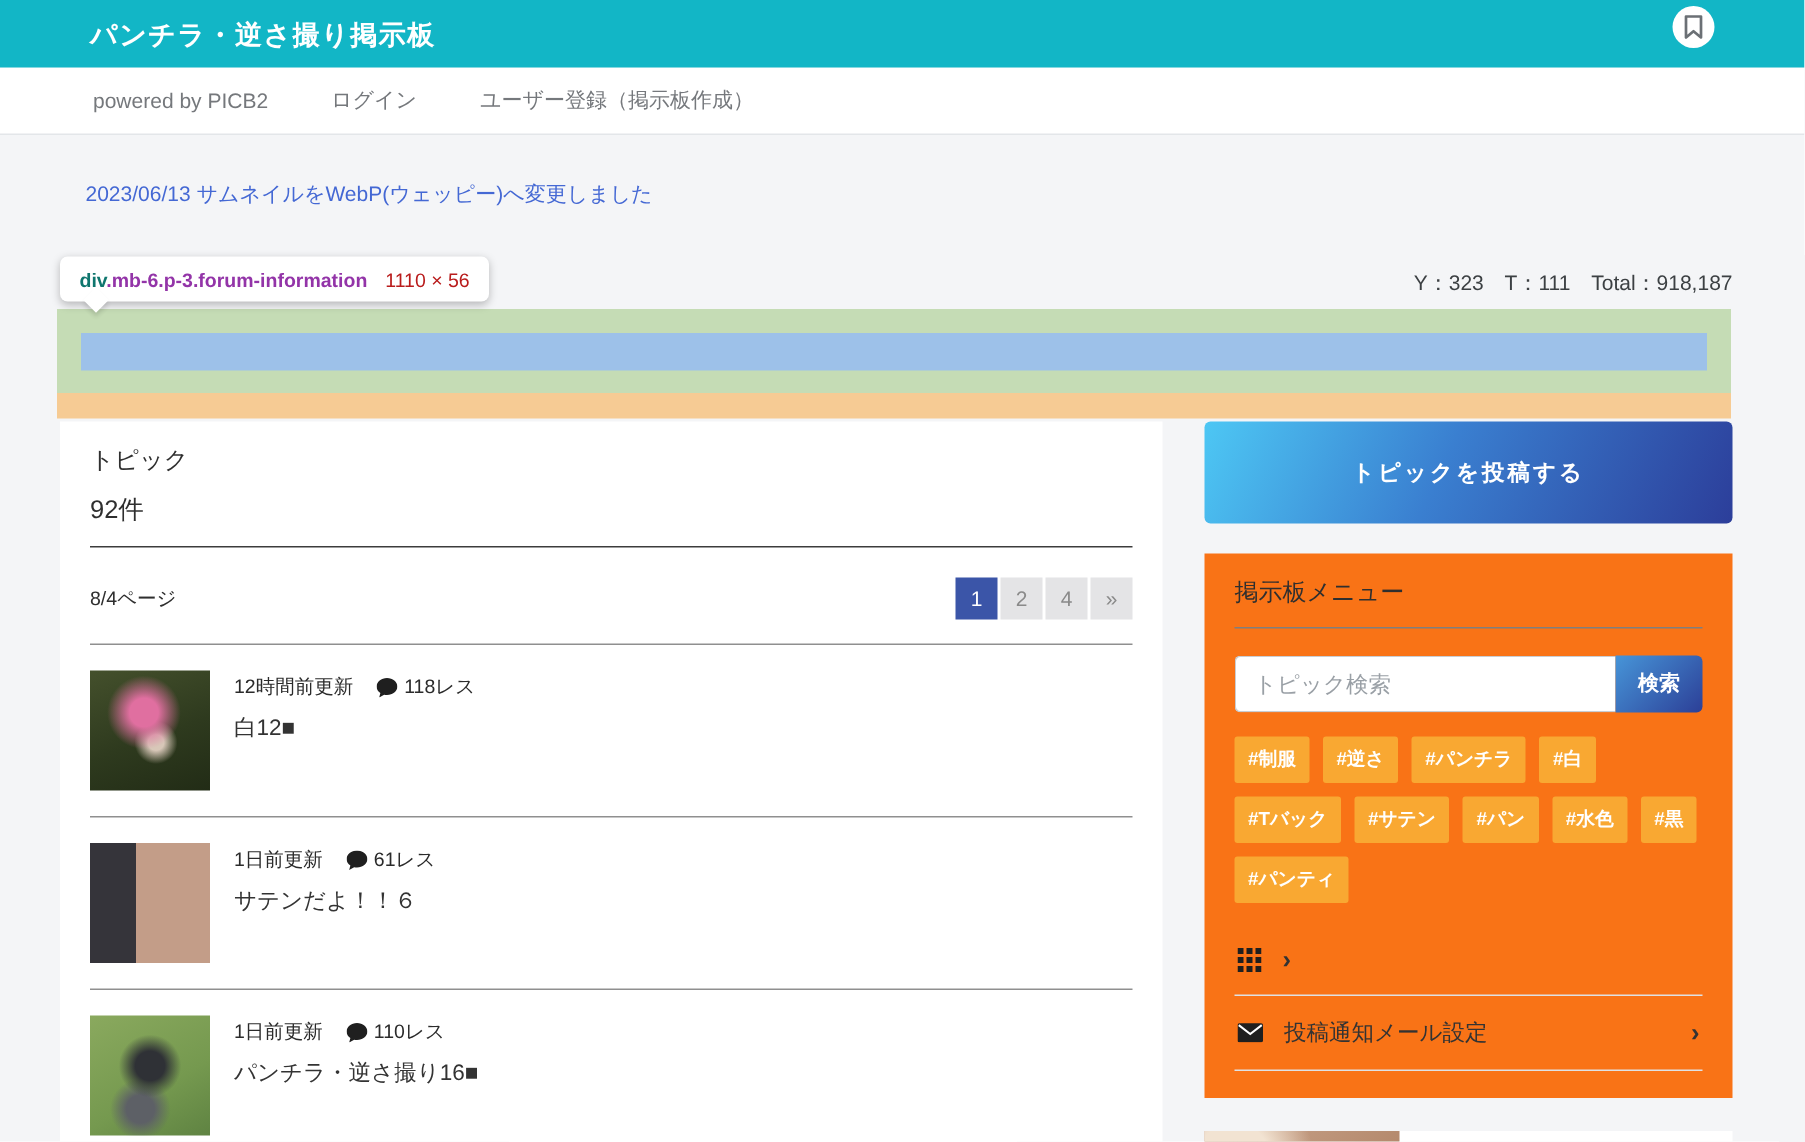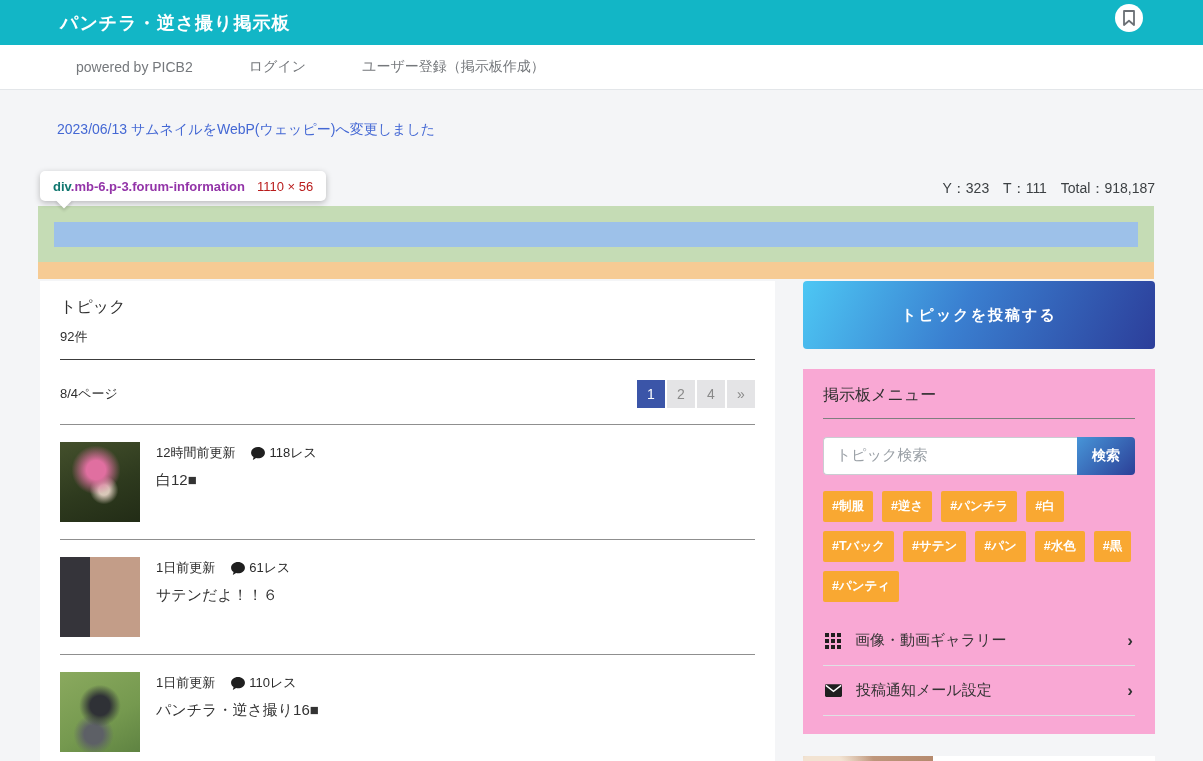--- a/index.html
+++ b/index.html
@@ -17,21 +17,21 @@
   .bookmark-btn {
     position:absolute; right:60px; top:4px; width:28px; height:28px;
     background:#fff; border-radius:50%; border:none; cursor:pointer;
     display:flex; align-items:center; justify-content:center;
   }
   
   .subnav {
     height:45px; background:#fff; border-bottom:1px solid #e3e6e9;
     display:flex; align-items:center; padding:0 62px; gap:42px;
   }
-  .subnav a { text-decoration:none; color:#75787c; font-size:14px; cursor:pointer;margin-left:14px; }
+  .subnav a { text-decoration:none; color:#75787c; font-size:14px; cursor:pointer; }
   .subnav .small-paren { font-size:14px; }
   
   .announce { position:absolute; left:57px; top:112px; }
   .announce-head { display:flex; align-items:center; gap:7px; font-size:13px; color:#3b3f44; }
   .announce-link { display:block; margin-top:9px; font-size:14px; color:#4468d4; text-decoration:none; cursor:pointer; }
   
   .stats { position:absolute; top:180px; right:48px; font-size:14px; color:#3c4043; }
   .stats span { margin-left:10px; }
   
   .ov-green { position:absolute; left:38px; top:206px; width:1116px; height:56px; background:#c5dcb5; }
@@ -48,21 +48,21 @@
     background:#fff; transform:rotate(45deg); box-shadow:2px 2px 3px rgba(0,0,0,.12);
   }
   .dt-tag { color:#0f766e; font-weight:bold; }
   .dt-classes { color:#9334a8; font-weight:bold; }
   .dt-dims { color:#b91c1c; }
   
   .main-row { position:absolute; left:40px; top:281px; width:1115px; display:flex; gap:28px; align-items:flex-start; }
   .topic-card { width:735px; background:#fff; padding:16px 20px 40px; min-height:520px; }
   .topic-head { display:flex; align-items:baseline; gap:10px; padding-bottom:13px; border-bottom:1px solid #3c3c3c;flex-direction:column; }
   .topic-head .h { font-size:16px; color:#2f2f2f; }
-  .topic-head .c { font-size:13px; color:#2f2f2f; }
+  .topic-head .c { font-size:17px; color:#2f2f2f; }
   .pager-row { display:flex; align-items:center; justify-content:space-between; padding:20px 0 16px; border-bottom:1px solid #8f8f8f; }
   .page-info { font-size:13px; color:#2f2f2f; }
   .pager { display:flex; gap:2px; }
   .page-btn {
     width:28px; height:28px; border:none; background:#e4e4e6; color:#8a8a8a;
     font-size:14px; cursor:pointer; display:flex; align-items:center; justify-content:center;
   }
   .page-btn.active { background:#3b55a8; color:#fff; }
   .topic-row { display:flex; gap:16px; padding:17px 0; border-bottom:1px solid #8f8f8f; cursor:pointer; }
   .topic-row:last-child { border-bottom:none; }
@@ -83,26 +83,26 @@
   .reply-wrap { display:flex; align-items:center; gap:4px; }
   .topic-title { font-size:15px; color:#333; margin-top:9px; }
   
   .sidebar { width:352px; }
   .post-btn {
     width:100%; height:68px; border:none; border-radius:4px; cursor:pointer;
     background:linear-gradient(115deg,#4dc7f4 0%, #3a7fd0 45%, #2c3e9a 100%);
     color:#fff; font-size:15px; font-weight:bold; letter-spacing:2px;
     font-family:inherit;
   }
-  .menu-card { background:#f9a8d4; margin-top:20px; padding:16px 20px 18px; }
+  .menu-card { background:#f97316; margin-top:20px; padding:16px 20px 18px; }
   .menu-title { font-size:16px; color:#2f2f2f; padding-bottom:12px; border-bottom:1px solid #7f7f7f; }
   .search-row { display:flex; margin-top:18px; height:38px; }
   .search-input {
     flex:1; border:1px solid #c9cdd2; border-right:none; border-radius:4px 0 0 4px;
-    padding:0 12px; font-size:15px; color:#333; outline:none; font-family:Liberation Mono, monospace; min-width:0;
+    padding:0 12px; font-size:15px; color:#333; outline:none; font-family:Liberation Sans, sans-serif; min-width:0;
   }
   .search-input::placeholder { color:#9aa0a6; }
   .search-btn {
     width:58px; border:none; border-radius:0 4px 4px 0; cursor:pointer;
     background:linear-gradient(135deg,#4795d8 0%, #2c3f97 100%);
     color:#fff; font-size:14px; font-weight:bold; font-family:inherit;
   }
   .tag-wrap { display:flex; flex-wrap:wrap; gap:9px; margin-top:16px; }
   .tag {
     background:#f9a832; color:#fff; font-size:12.5px; font-weight:bold;
@@ -277,21 +277,20 @@
                 <rect x="6" y="0" width="4" height="4"></rect>
                 <rect x="12" y="0" width="4" height="4"></rect>
                 <rect x="0" y="6" width="4" height="4"></rect>
                 <rect x="6" y="6" width="4" height="4"></rect>
                 <rect x="12" y="6" width="4" height="4"></rect>
                 <rect x="0" y="12" width="4" height="4"></rect>
                 <rect x="6" y="12" width="4" height="4"></rect>
                 <rect x="12" y="12" width="4" height="4"></rect>
               </svg>
           </span>
-          <span class="label">画像・動画ギャラリー</span>
           <span class="chev">›</span>
         </div>
         <div class="menu-item">
           <span class="icon-dark">
             <svg width="17" height="13" viewBox="0 0 20 15">
                 <rect x="0" y="0" width="20" height="15" rx="1.5" fill="#1f1f1f"></rect>
                 <path d="M1 1.5l9 7 9-7" stroke="#fff" stroke-width="1.6" fill="none"></path>
               </svg>
           </span>
           <span class="label">投稿通知メール設定</span>

